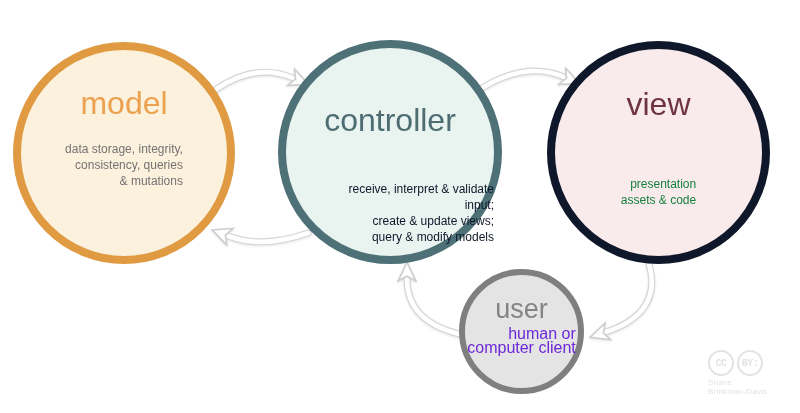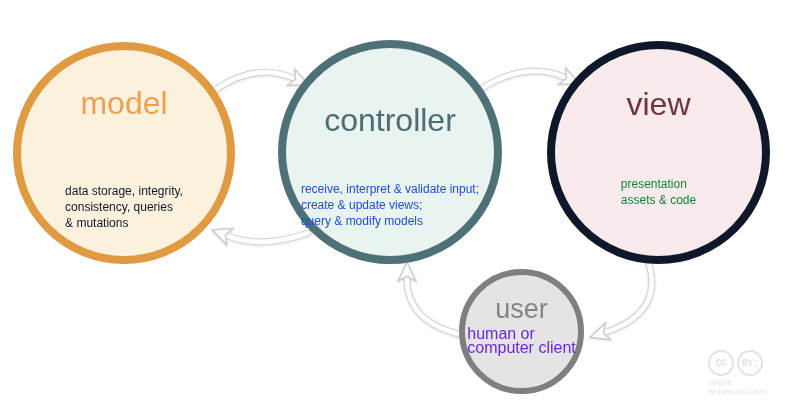--- a/index.html
+++ b/index.html
@@ -23,38 +23,38 @@
   .arrow-over  { fill: none; stroke: #ffffff; stroke-width: 4.6; stroke-linecap: round; }
 
   
   .node {
     position: absolute;
     border-radius: 50%;
     box-sizing: border-box;
     display: flex;
     flex-direction: column;
     align-items: center;
-    text-align: left;
+    text-align: right;
   }
   .node-title { line-height: 1; font-weight: normal; }
   .node-desc  { font-size: 12px; line-height: 16px; white-space: pre-line; }
 
   .node-model {
     left: 13px; top: 42px; width: 222px; height: 222px;
     background: #fcf1dd; border: 8px solid #df9a42;
   }
   .node-model .node-title { margin-top: 37px; font-size: 32px; color: #eba14f; }
-  .node-model .node-desc  { margin-top: 64px; color: #0f172a; }
+  .node-model .node-desc  { margin-top: 22px; color: #737373; }
 
   .node-controller {
     left: 278px; top: 40px; width: 224px; height: 224px;
     background: #e9f3f0; border: 8px solid #4e7077;
   }
   .node-controller .node-title { margin-top: 56px; font-size: 32px; color: #4d6d73; }
-  .node-controller .node-desc  { margin-top: 45px; color: #1d4ed8; }
+  .node-controller .node-desc  { margin-top: 45px; color: #0f172a; margin-left: 48px; }
 
   .node-view {
     left: 547px; top: 41px; width: 223px; height: 223px;
     background: #f9eaec; border: 8px solid #0f172a;
   }
   .node-view .node-title { margin-top: 39px; font-size: 32px; color: #6f3441; }
   .node-view .node-desc  { margin-top: 56px; color: #15803d; }
 
   .node-user {
     left: 459px; top: 269px; width: 125px; height: 125px;

